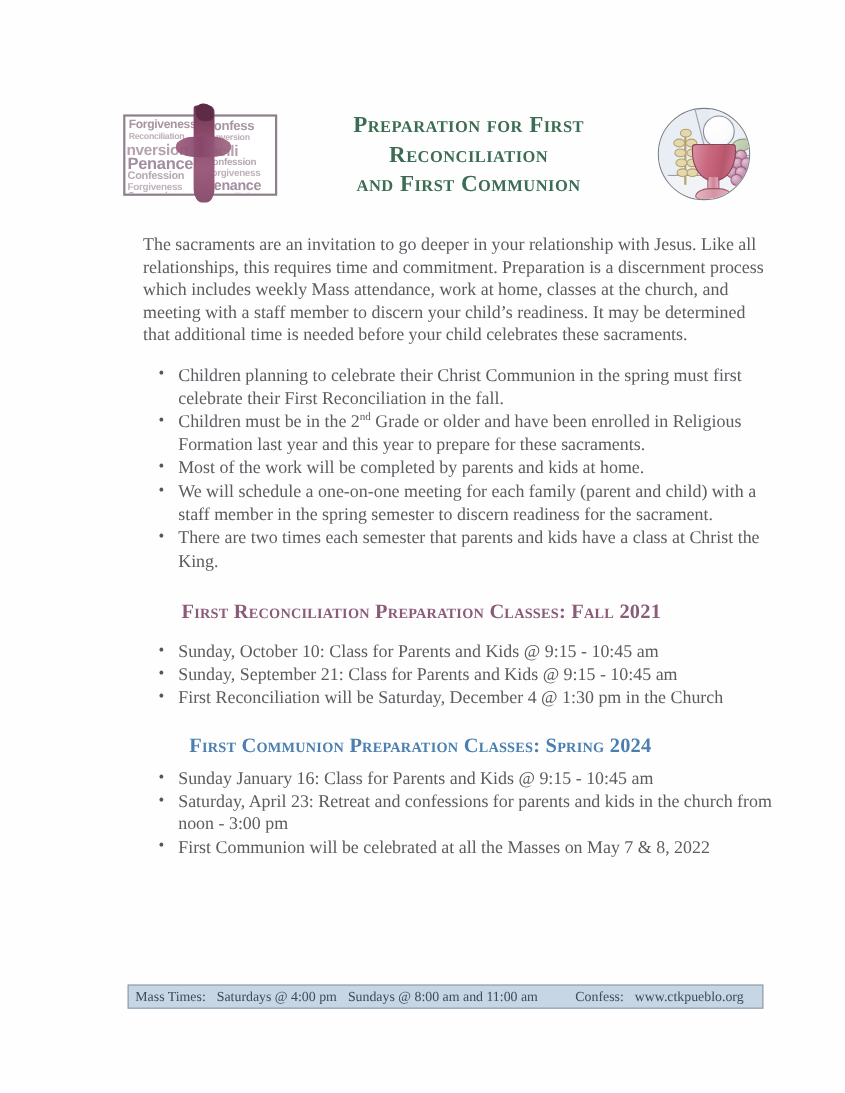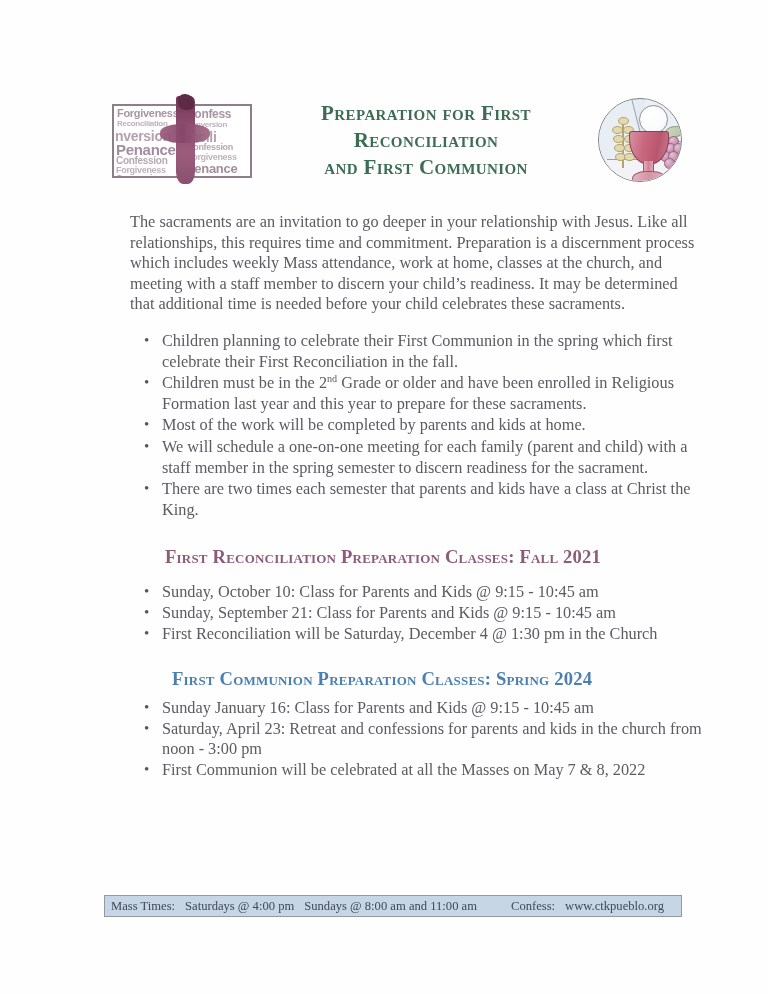--- a/index.html
+++ b/index.html
@@ -287,21 +287,21 @@
     margin: 26px 0 14px 35px;
   }
   .heading-spring {
     color: #4a7fb0;
     margin: 24px 0 8px 42px;
   }
 
   
   .footer-bar {
     position: absolute;
-    left: 104px;
+    left: 116px;
     top: 895px;
     width: 578px;
     height: 22px;
     background: #c6d6e4;
     border: 1.3px solid #8e9aa6;
     box-sizing: border-box;
     display: flex;
     align-items: center;
     padding: 0 6px;
   }
@@ -387,21 +387,21 @@
         <div class="chalice-foot"></div>
       </div>
     </div>
   </div>
 
   <div class="content">
 
     <p class="intro">The sacraments are an invitation to go deeper in your relationship with Jesus.  Like all relationships, this requires time and commitment.  Preparation is a discernment process which includes weekly Mass attendance, work at home, classes at the church, and meeting with a staff member to discern your child’s readiness.  It may be determined that additional time is needed before your child celebrates these sacraments.</p>
 
     <ul class="bullets list-main">
-      <li><span>Children planning to celebrate their First Communion in the spring which first celebrate their First Reconciliation in the fall.</span></li>
+      <li><span>Children planning to celebrate their Christ Communion in the spring must first celebrate their First Reconciliation in the fall.</span></li>
       <li><span>Children must be in the 2</span><sup>nd</sup><span> Grade or older and have been enrolled in Religious Formation last year and this year to prepare for these sacraments.</span></li>
       <li><span>Most of the work will be completed by parents and kids at home.</span></li>
       <li><span>We will schedule a one-on-one meeting for each family (parent and child) with a staff member in the spring semester to discern readiness for the sacrament.</span></li>
       <li><span>There are two times each semester that parents and kids have a class at Christ the King.</span></li>
     </ul>
 
     <div class="section-heading heading-fall">First Reconciliation Preparation Classes:  Fall 2021</div>
 
     <ul class="bullets tight">
       <li><span>Sunday, October 10:  Class for Parents and Kids @ 9:15 - 10:45 am</span></li>

